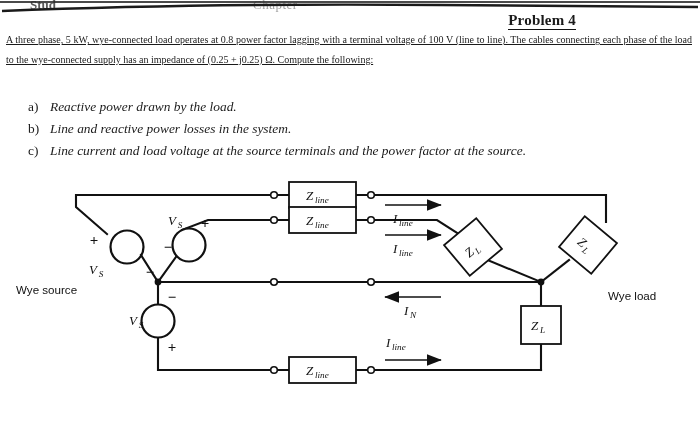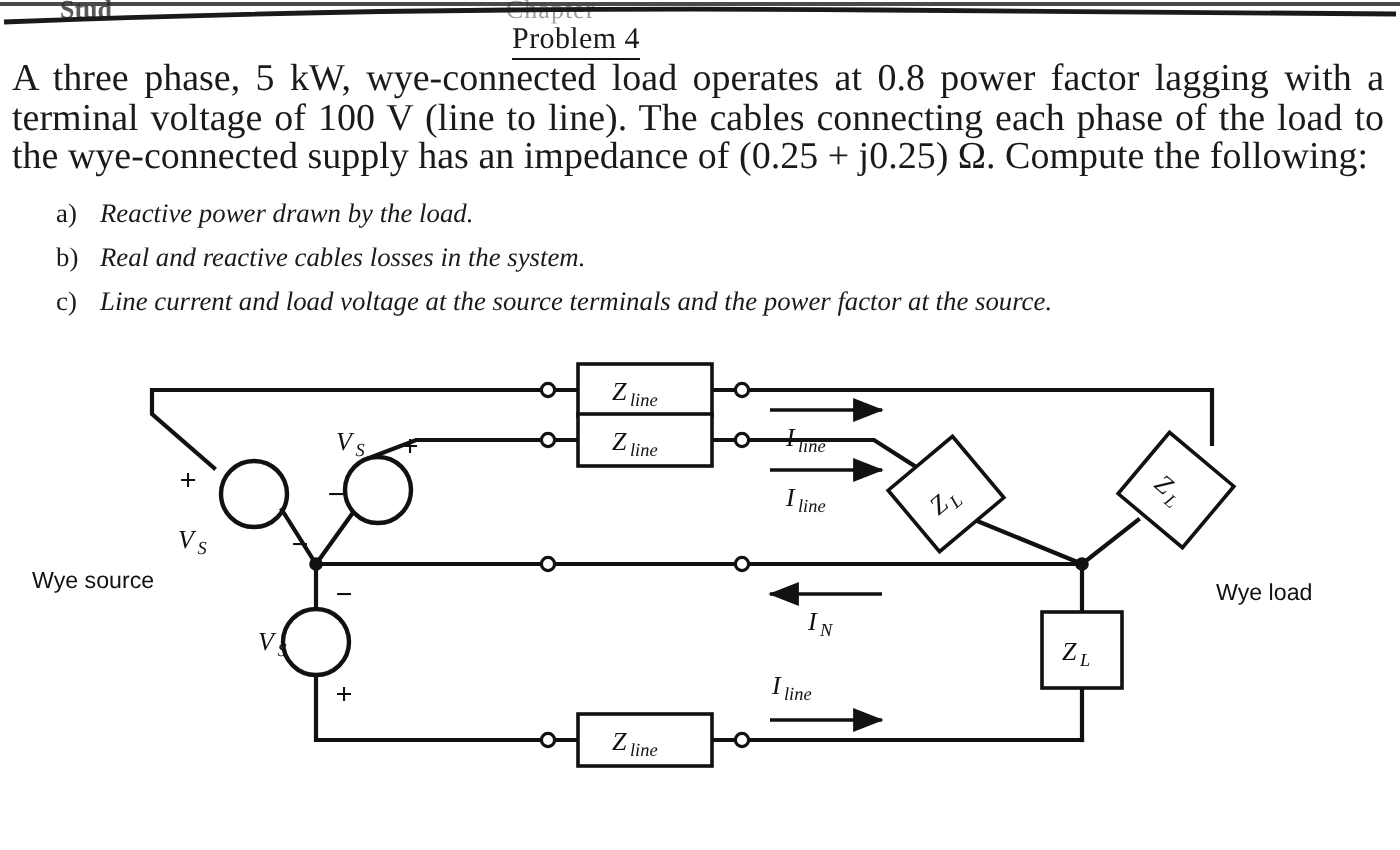--- a/index.html
+++ b/index.html
@@ -35,41 +35,42 @@
   }
   #torn-left  { left: 30px; }
   #torn-mid   { left: 253px; font-weight: normal; opacity: 0.45; letter-spacing: 0.5px;}
 
   
   #problem-title {
     position: absolute;
     top: 12px;
     left: 0;
     width: 576px;
-    text-align: center;
-    font-family: "Liberation Serif", serif;
-    font-weight: normal;
+    text-align: right;
+    font-family: "Liberation Serif", serif;
+    font-weight: bold;
     font-size: 15px;
     letter-spacing: 0.2px;
   }
   #problem-title span.ul {
     border-bottom: 1.6px solid #111;
     padding-bottom: 1px;
   }
 
   
   #problem-statement {
     position: absolute;
     top: 30px;
     left: 6px;
     width: 686px;
-    font-size: 19px;
+    font-size: 10px;
     line-height: 19.6px;
     text-align: justify;
     text-justify: inter-word;
+    text-decoration: underline;
   }
 
   
   #question-list {
     position: absolute;
     top: 96px;
     left: 28px;
     width: 640px;
     font-size: 13.4px;
     line-height: 22px;
@@ -137,21 +138,21 @@
 
 <div id="problem-statement">A three phase, 5 kW, wye-connected load operates at 0.8 power factor lagging with a terminal voltage of 100 V (line to line). The cables connecting each phase of the load to the wye-connected supply has an impedance of (0.25 + j0.25) Ω. Compute the following:</div>
 
 <div id="question-list">
   <div class="q-item">
     <div class="q-marker">a)</div>
     <div class="q-text">Reactive power drawn by the load.</div>
   </div>
   <div class="q-item">
     <div class="q-marker">b)</div>
-    <div class="q-text">Real and reactive cables losses in the system.</div>
+    <div class="q-text">Line and reactive power losses in the system.</div>
   </div>
   <div class="q-item">
     <div class="q-marker">c)</div>
     <div class="q-text">Line current and load voltage at the source terminals and the power factor at the source.</div>
   </div>
 </div>
 
 <div id="circuit-figure">
 <svg id="circuit-svg" width="700" height="230" viewBox="0 0 700 230">
 

